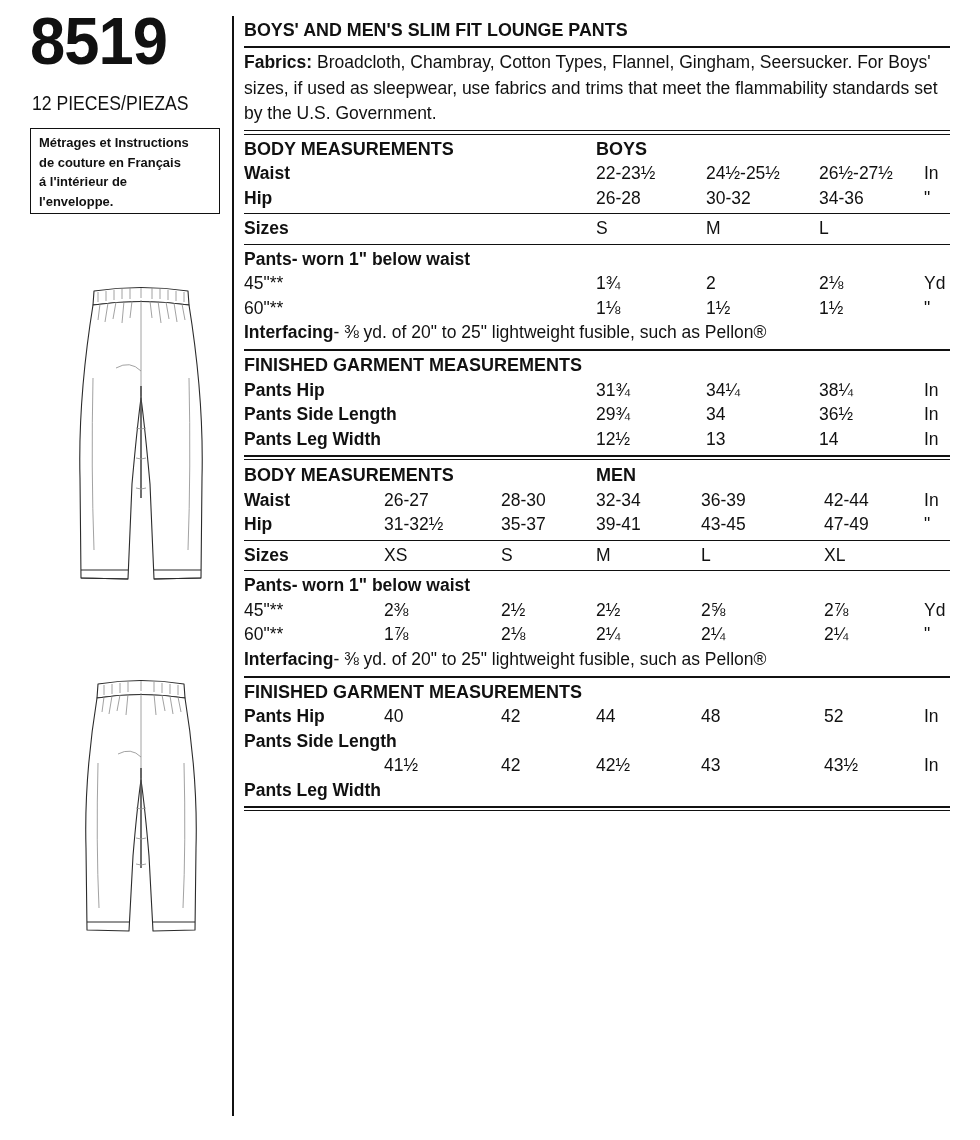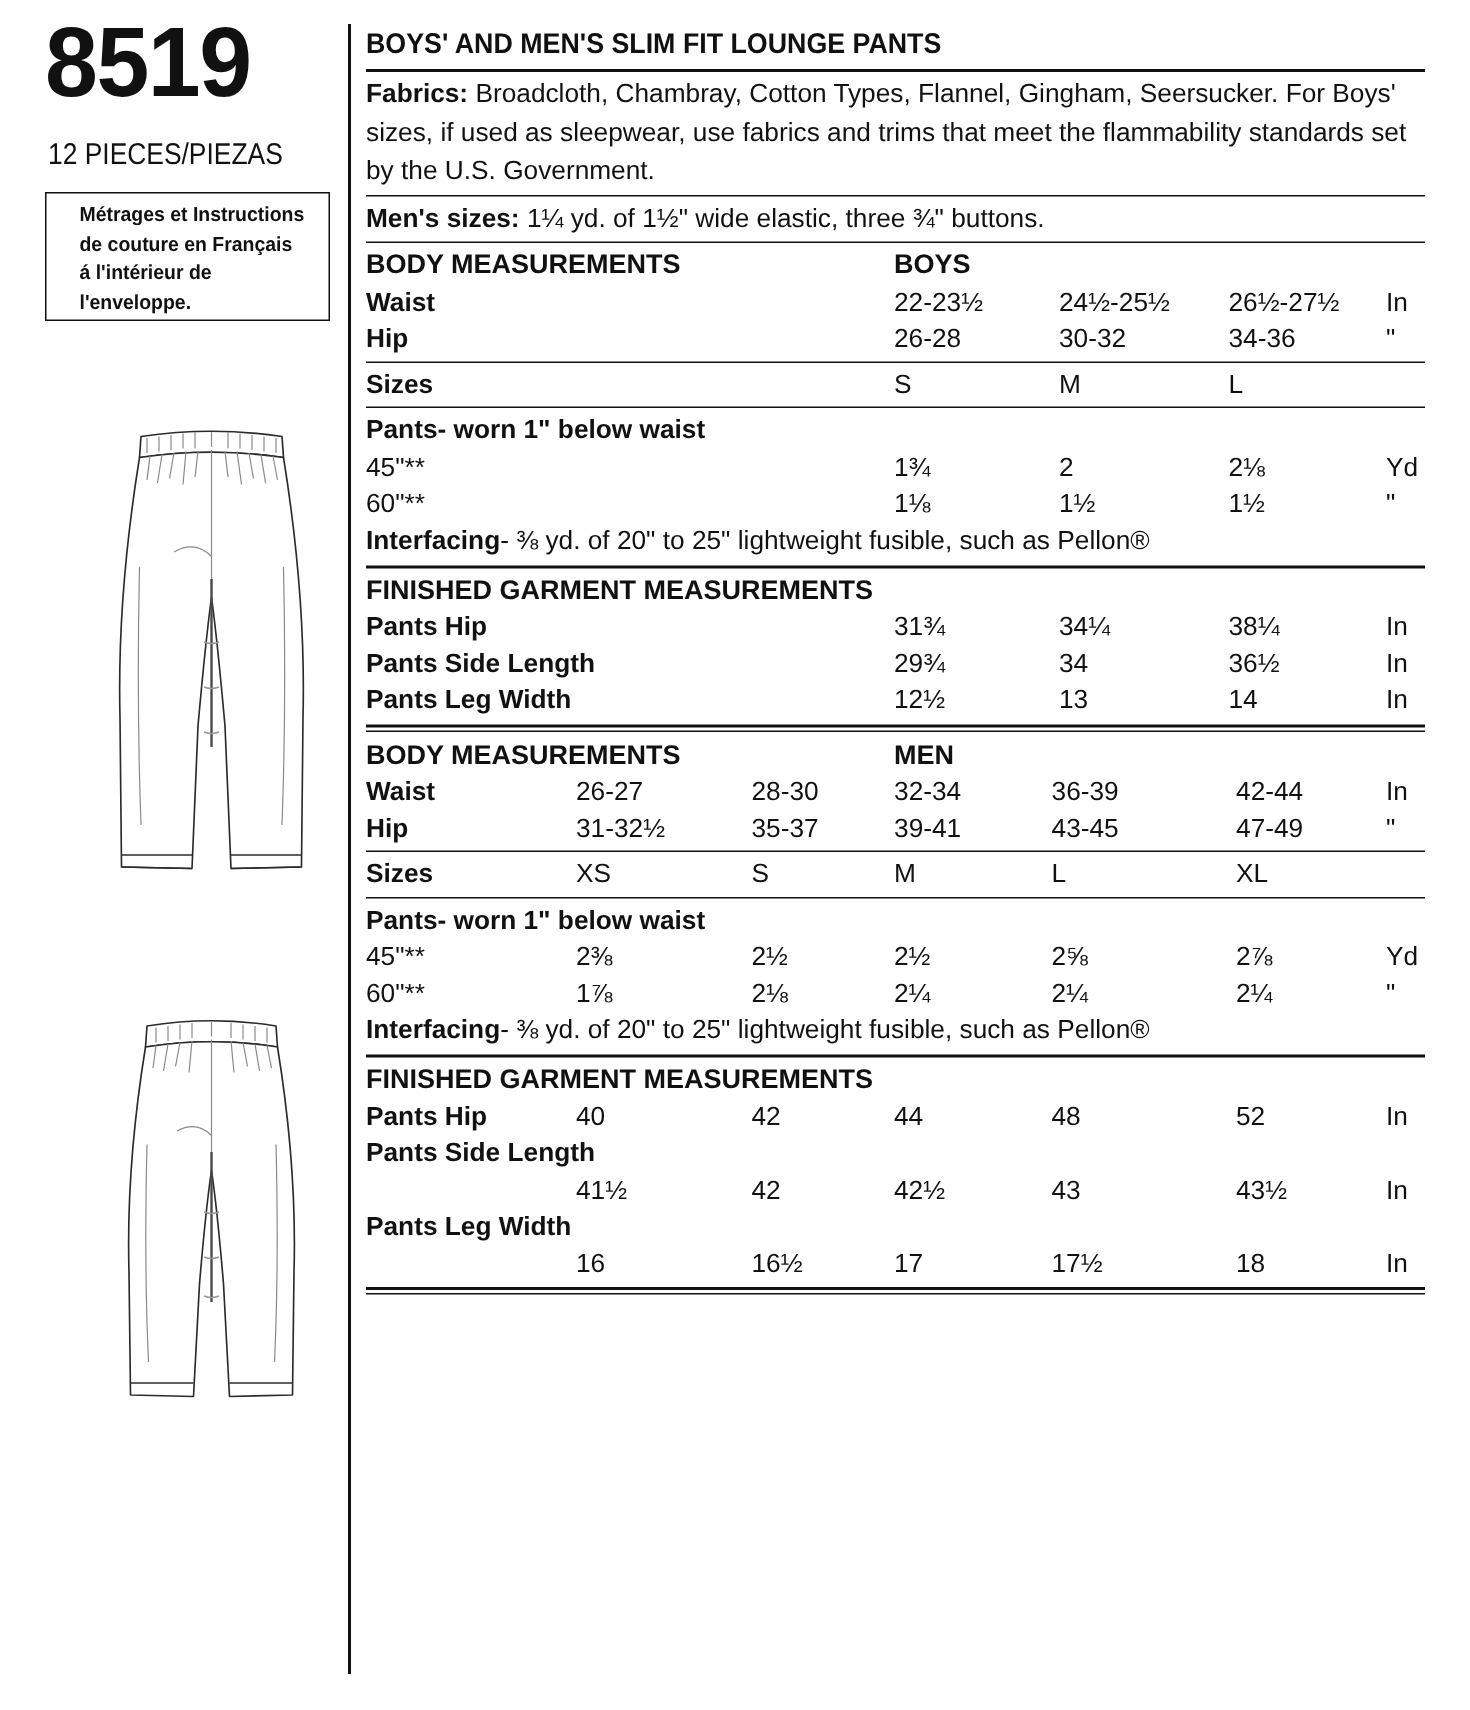--- a/index.html
+++ b/index.html
@@ -47,21 +47,21 @@
     transform-origin: left top;
   }
   #french-box {
     position: absolute;
     left: 30px;
     top: 128px;
     width: 190px;
     height: 86px;
     border: 1.6px solid #111;
     box-sizing: border-box;
-    padding: 4px 5px 0 22px;
+    padding: 4px 5px 0 8px;
   }
   #french-box .fline {
     font-size: 13.5px;
     font-weight: bold;
     line-height: 19.5px;
     white-space: nowrap;
     transform: scaleX(0.96);
     transform-origin: left top;
   }
 
@@ -277,24 +277,20 @@
   <div class="rule-med"></div>
 
   <div class="para">
     <span><b>Fabrics:</b>
     <span>Broadcloth, Chambray, Cotton Types, Flannel, Gingham, Seersucker. For Boys' sizes, if used as sleepwear, use fabrics and trims that meet the flammability standards set by the U.S. Government.</span></span>
   </div>
 
   <div class="rule-thin"></div>
 
   <div class="para">
-    <div>
-      <b>Men's sizes:</b>
-      <span>1¼ yd. of 1½" wide elastic, three ¾" buttons.</span>
-    </div>
   </div>
 
   <div class="rule-thin"></div>
 
   <table class="meas">
     <colgroup>
       <col style="width:352px">
           <col style="width:110px">
           <col style="width:113px">
       <col style="width:105px">
@@ -553,29 +549,20 @@
         <td class="val">41½</td>
         <td class="val">42</td>
         <td class="val">42½</td>
         <td class="val">43</td>
         <td class="val">43½</td>
         <td class="unit">In</td>
       </tr>
       <tr>
         <td class="lbl" colspan="7">Pants Leg Width</td>
       </tr>
-      <tr>
-        <td class="lbl-reg"></td>
-        <td class="val">16</td>
-        <td class="val">16½</td>
-        <td class="val">17</td>
-        <td class="val">17½</td>
-        <td class="val">18</td>
-        <td class="unit">In</td>
-      </tr>
     </tbody>
   </table>
 
   <div class="rule-double"></div>
 
 
 </div>
 </div>
 
 </body></html>

